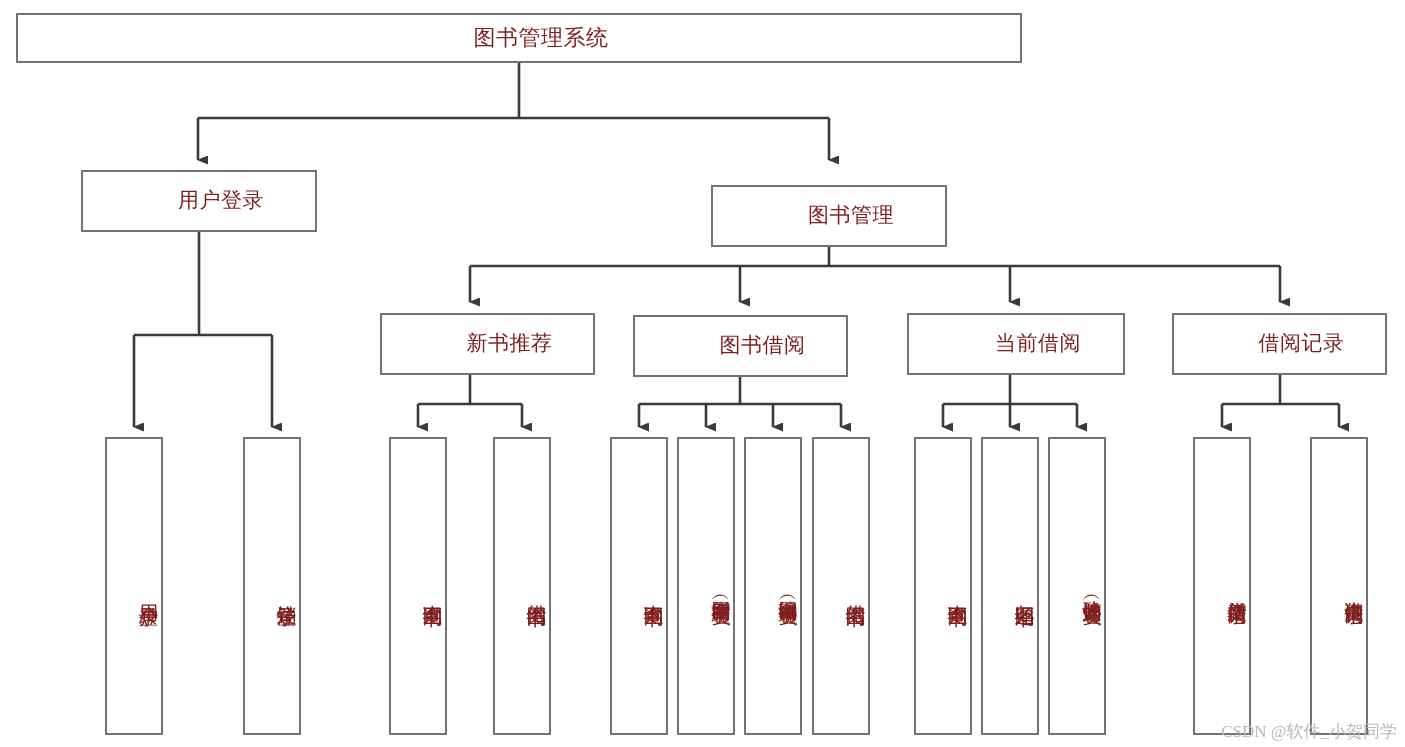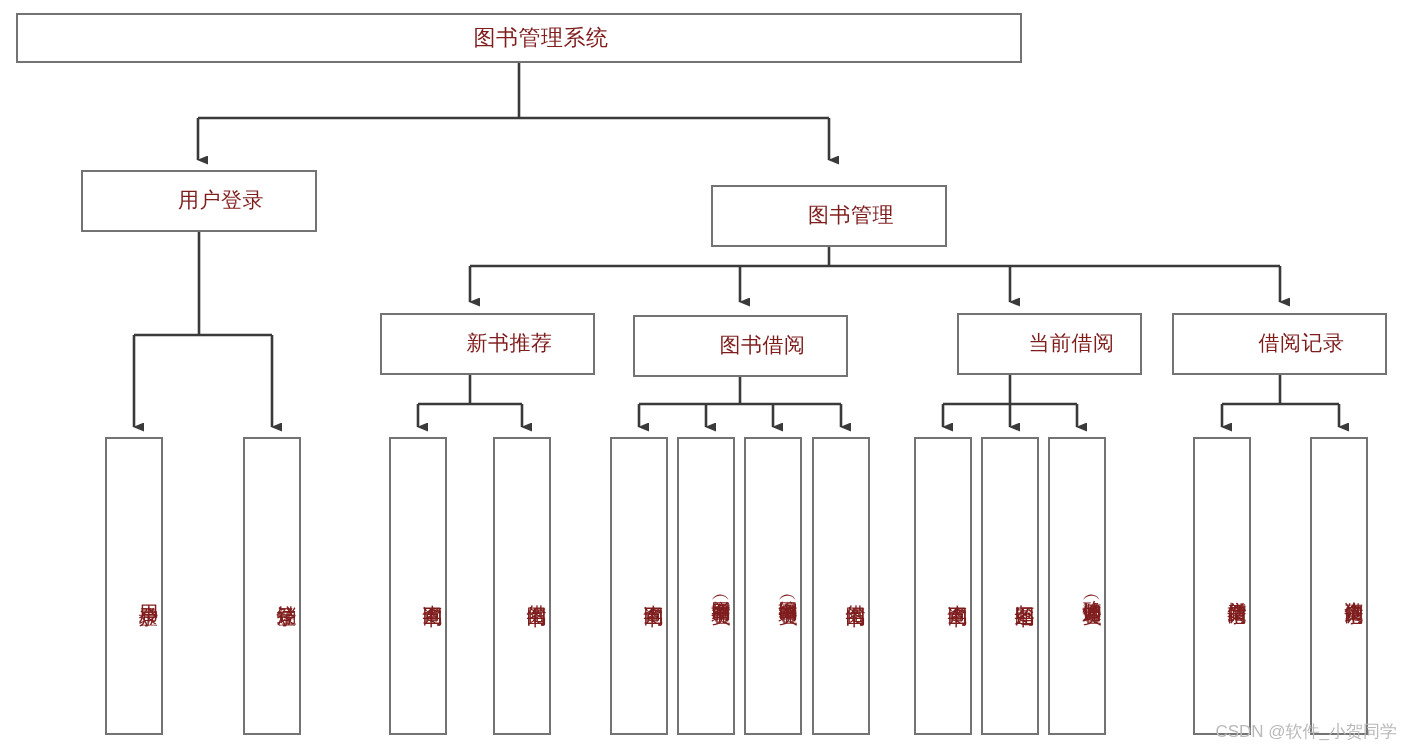--- a/index.html
+++ b/index.html
@@ -60,21 +60,21 @@
     line-height: 1.22;
     padding-top: 6px;
   }
   .watermark {
     position: absolute;
     right: 8px;
     bottom: 4px;
     font-size: 17px;
     color: #b9b9b9;
     white-space: nowrap;
-    font-family: Liberation Sans, sans-serif;
+    font-family: Liberation Serif, serif;
   }
 </style>
 </head>
 <body>
 
 <div id="canvas">
 
   <svg id="wires" viewBox="0 0 1405 747" xmlns="http://www.w3.org/2000/svg">
     <defs>
       <marker id="arrow" markerWidth="9" markerHeight="11" refX="4.5" refY="10" orient="auto" markerUnits="userSpaceOnUse">
@@ -125,21 +125,21 @@
     </g>
   </svg>
 
   <div class="node horiz title" style="left:16px; top:13px; width:1006px; height:50px;">图书管理系统</div>
 
   <div class="node horiz" style="left:81px; top:170px; width:236px; height:62px;">用户登录</div>
   <div class="node horiz" style="left:711px; top:170px; width:236px; height:62px;margin-top:15px;">图书管理</div>
 
   <div class="node horiz" style="left:363px; top:313px; width:215px; height:62px;margin-left:17px;">新书推荐</div>
   <div class="node horiz" style="left:633px; top:315px; width:215px; height:62px;">图书借阅</div>
-  <div class="node horiz" style="left:957px; top:313px; width:185px; height:62px;">当前借阅</div>
+  <div class="node horiz" style="left:907px; top:313px; width:218px; height:62px;">当前借阅</div>
   <div class="node horiz" style="left:1172px; top:313px; width:215px; height:62px;text-align:center;">借阅记录</div>
 
   <div class="node vert" style="left:105px; top:437px; width:58px; height:298px;">用户登录</div>
   <div class="node vert" style="left:243px; top:437px; width:58px; height:298px;">注销登录</div>
 
   <div class="node vert" style="left:389px; top:437px; width:58px; height:298px;">查询图书</div>
   <div class="node vert" style="left:493px; top:437px; width:58px; height:298px;">借阅图书</div>
 
   <div class="node vert" style="left:610px; top:437px; width:58px; height:298px;">查询图书</div>
   <div class="node vert tall-text" style="left:677px; top:437px; width:58px; height:298px;">新增图书（管理员）</div>

